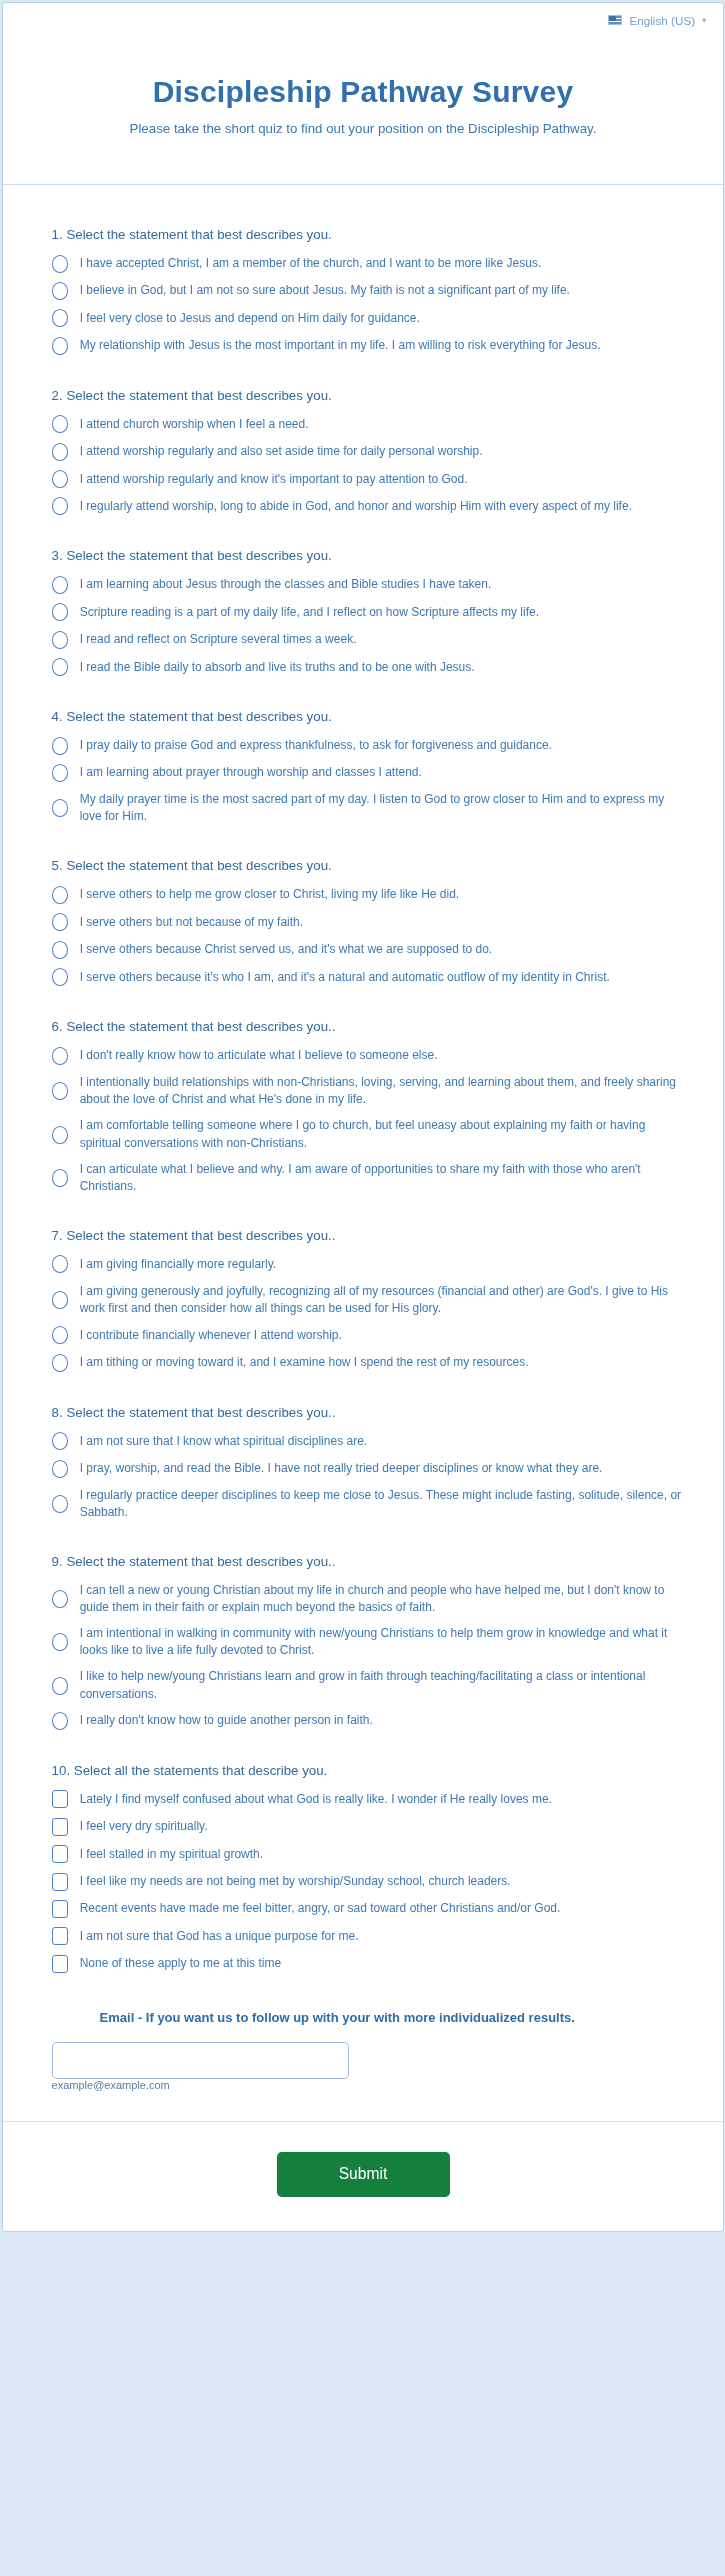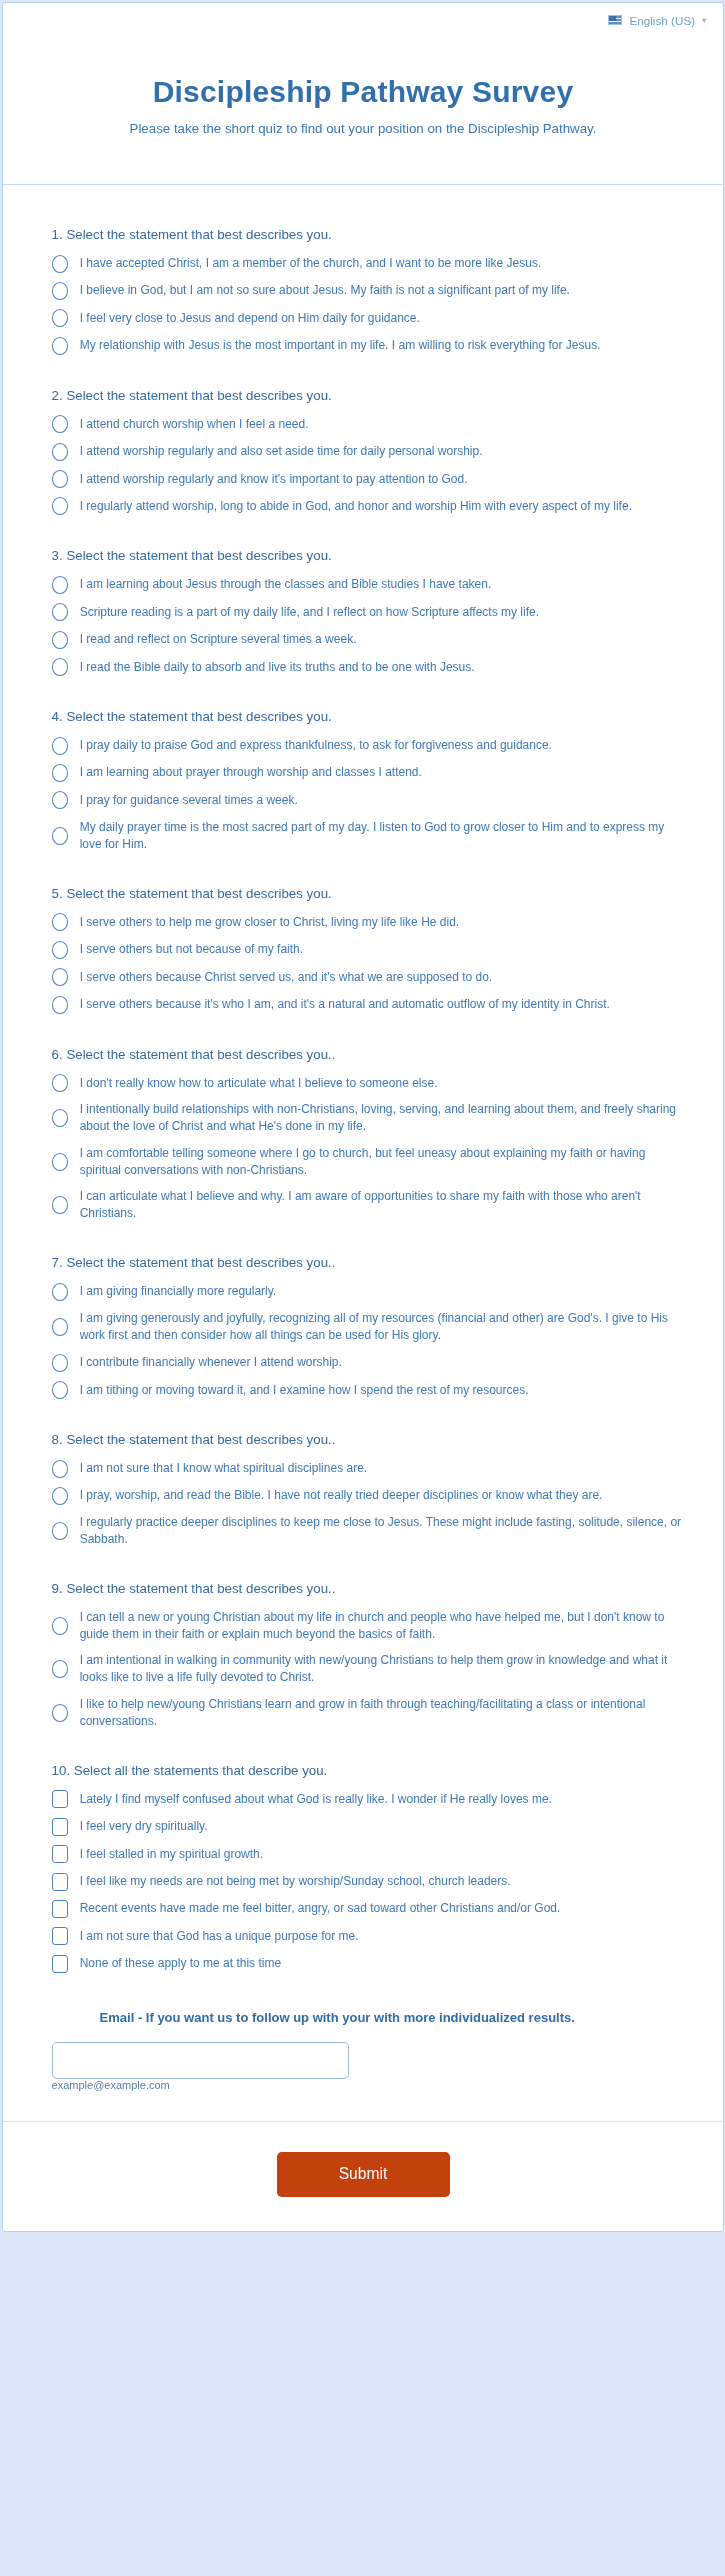--- a/index.html
+++ b/index.html
@@ -76,21 +76,21 @@
     font-size: 11.7px; color: #355f8e; padding: 0 9.4px;
     outline: none; background: #fff;
   }
   .email-helper { color: #5a7ca6; font-size: 11px; }
 
   
   .footer-divider { border: none; border-top: 0.8px solid #d6e2ef; margin-top: 22px; }
   .submit-area { padding: 30px 0 34px 0; text-align: center; }
   .submit-btn {
     width: 173px; height: 45px;
-    background: #c2410c; color: #ffffff;
+    background: #15803d; color: #ffffff;
     border: none; border-radius: 4.7px;
     font-family: "Liberation Sans", "DejaVu Sans", sans-serif;
     font-size: 15.6px; cursor: pointer;
   }
 </style>
 </head>
 <body>
 
 <div class="card">
 
@@ -187,24 +187,20 @@
   <label class="opt-row">
     <span class="radio"></span>
     <span class="opt-text">I pray daily to praise God and express thankfulness, to ask for forgiveness and guidance.</span>
   </label>
 
   <label class="opt-row">
     <span class="radio"></span>
     <span class="opt-text">I am learning about prayer through worship and classes I attend.</span>
   </label>
 
-  <label class="opt-row">
-    <span class="radio"></span>
-    <span class="opt-text">I pray for guidance several times a week.</span>
-  </label>
 
   <label class="opt-row">
     <span class="radio"></span>
     <span class="opt-text">My daily prayer time is the most sacred part of my day. I listen to God to grow closer to Him and to express my love for Him.</span>
   </label>
 </div>
     </section>
 
     <section class="question">
       <h3 class="q-title">5. Select the statement that best describes you.</h3>
@@ -313,20 +309,24 @@
   <label class="opt-row">
     <span class="radio"></span>
     <span class="opt-text">I am intentional in walking in community with new/young Christians to help them grow in knowledge and what it looks like to live a life fully devoted to Christ.</span>
   </label>
 
   <label class="opt-row">
     <span class="radio"></span>
     <span class="opt-text">I like to help new/young Christians learn and grow in faith through teaching/facilitating a class or intentional conversations.</span>
   </label>
 
+  <label class="opt-row">
+    <span class="radio"></span>
+    <span class="opt-text">I really don't know how to guide another person in faith.</span>
+  </label>
 </div>
     </section>
 
     <section class="question">
       <h3 class="q-title">10. Select all the statements that describe you.</h3>
       <div class="options">
   <label class="opt-row">
     <span class="checkbox"></span>
     <span class="opt-text">Lately I find myself confused about what God is really like. I wonder if He really loves me.</span>
   </label>

